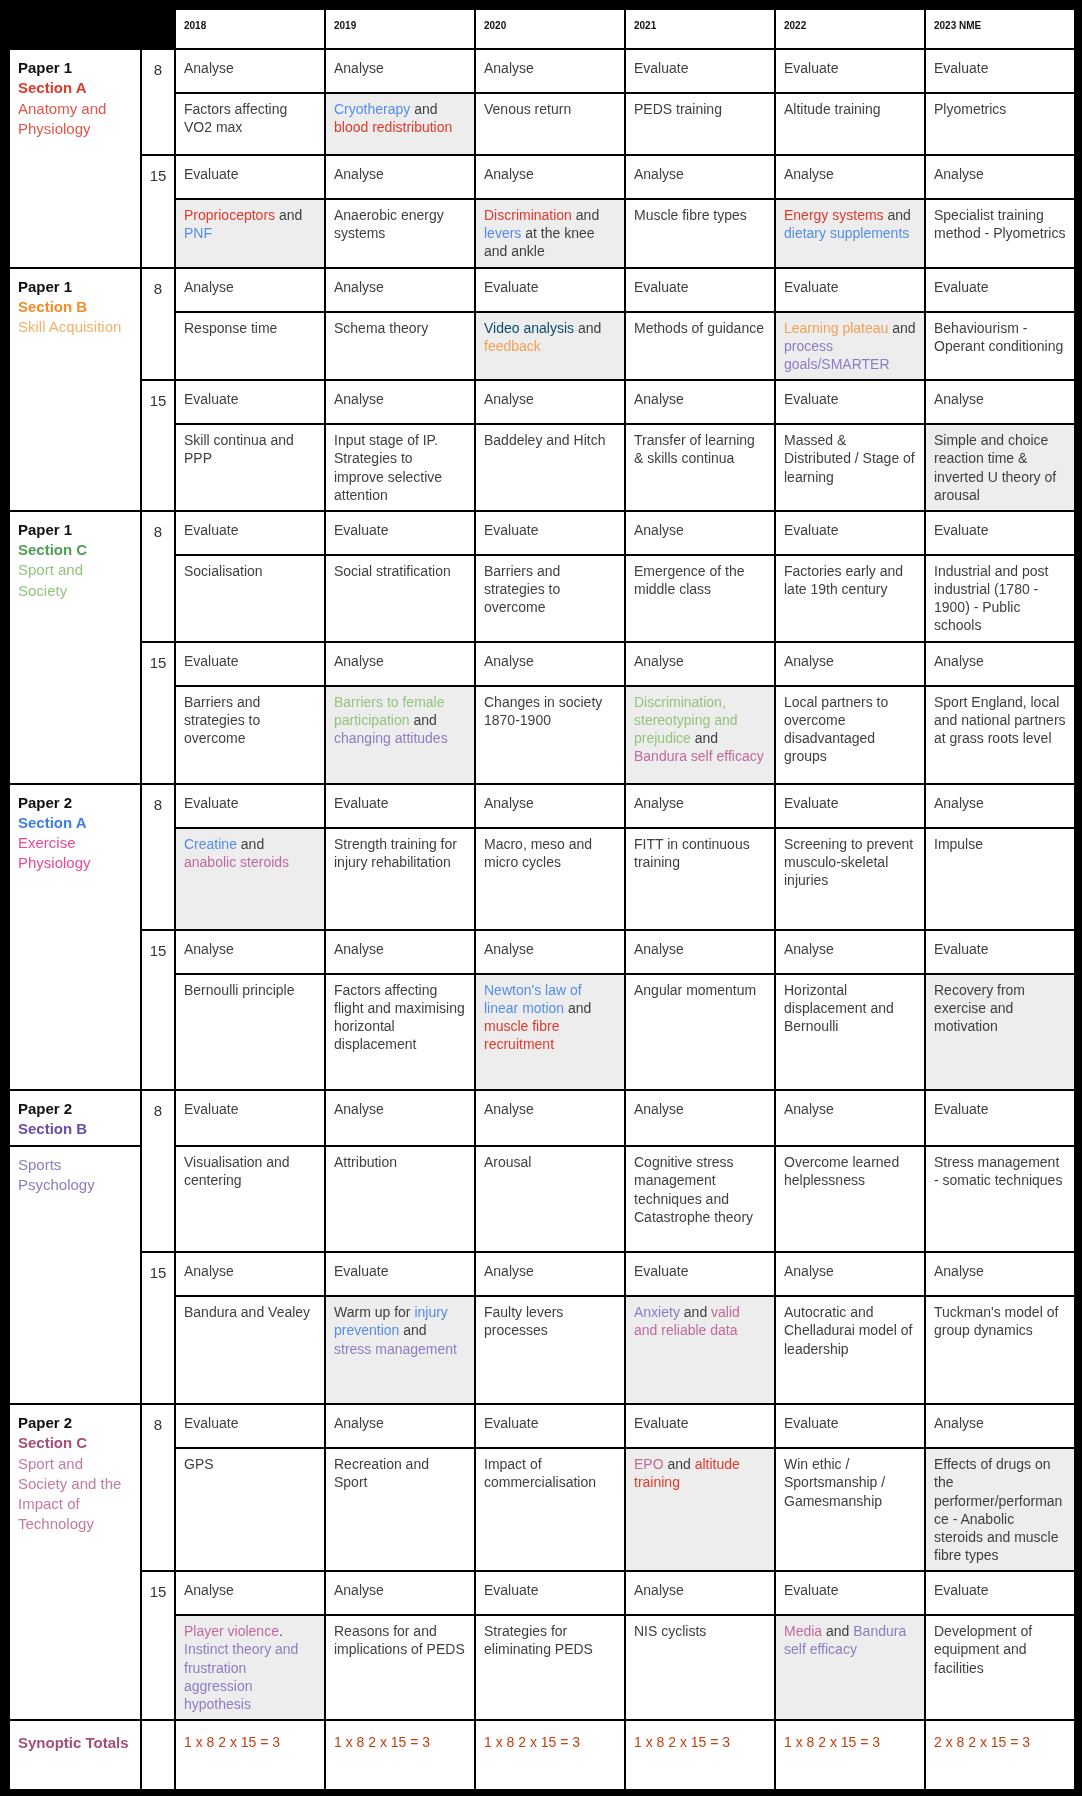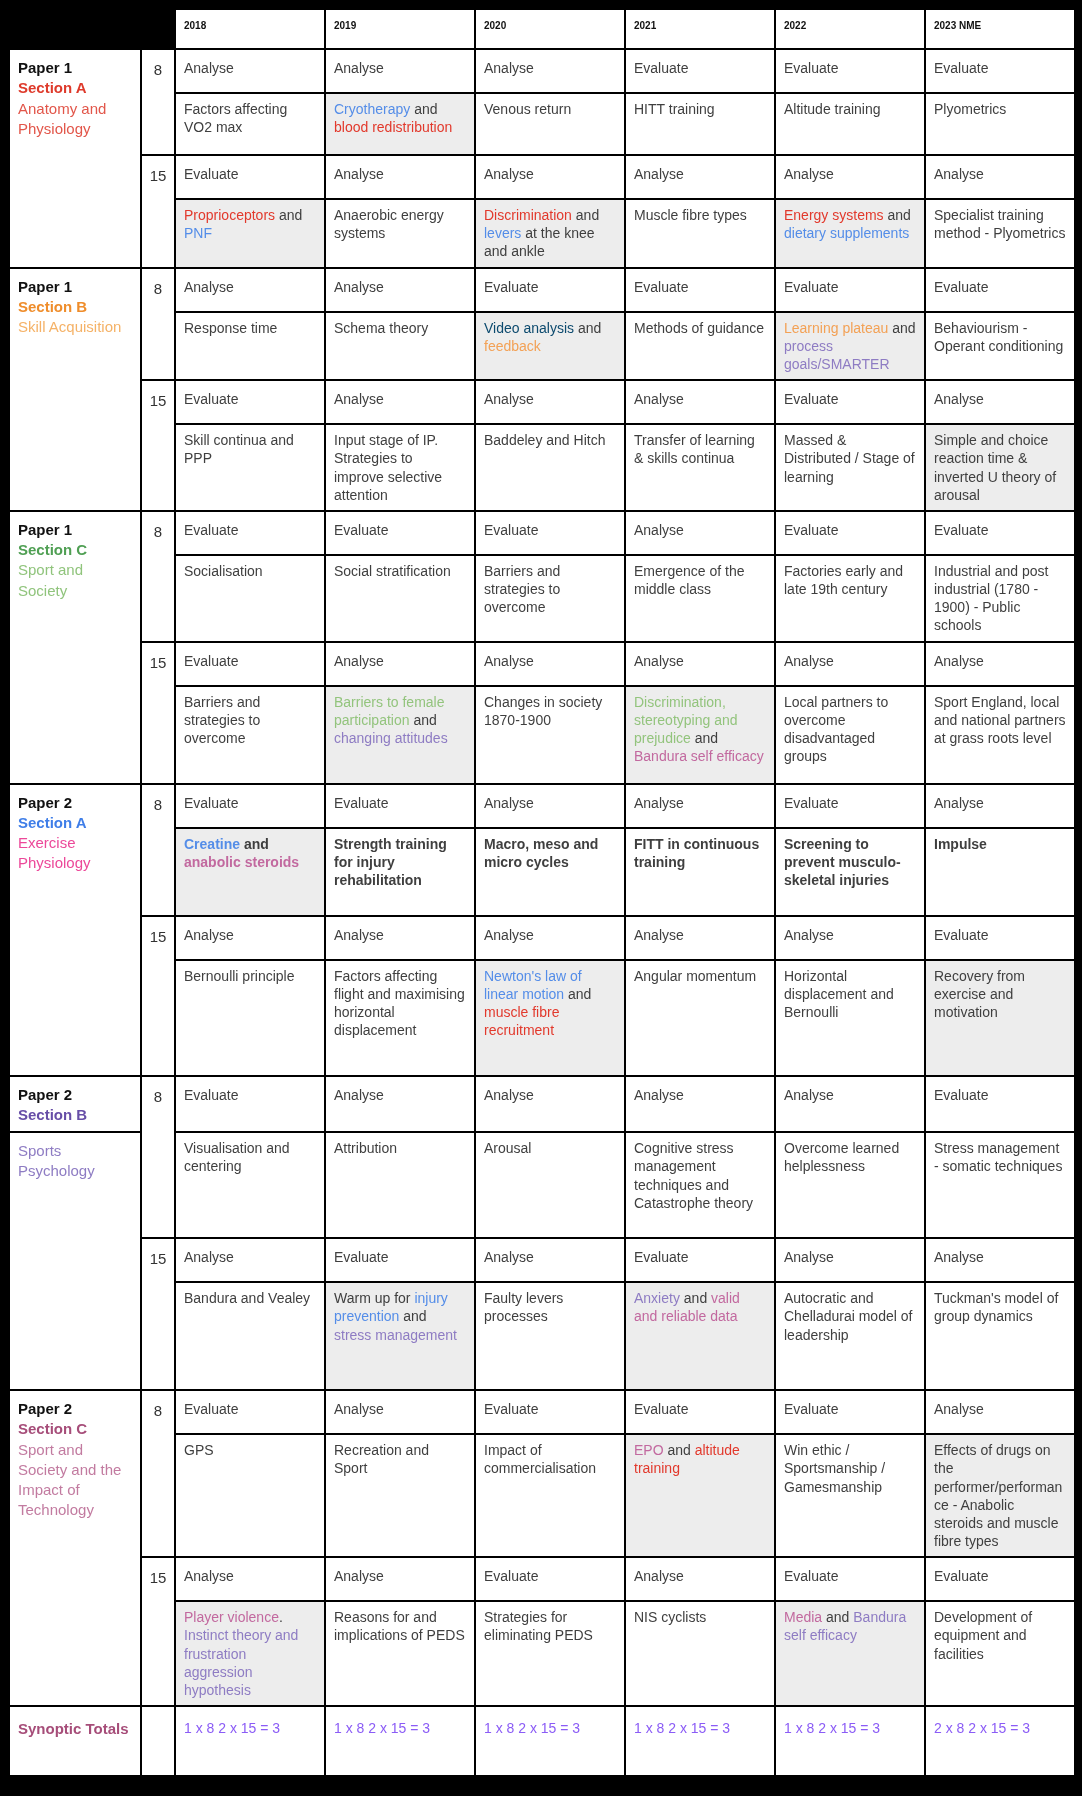--- a/index.html
+++ b/index.html
@@ -17,21 +17,21 @@
   }
   td.void{background:#000;border-color:#000;}
   td.yhead{font-weight:700;color:#111;font-size:10px;padding-top:9px;}
   td.labelcell{padding-top:8px;font-size:15px;line-height:1.35;}
   td.labelcell .lbl-paper{font-weight:700;color:#111;}
   td.labelcell .lbl-section{font-weight:700;}
   td.markcell{text-align:center;padding:10px 2px 2px 2px;font-size:15px;color:#333;}
   td.cmd{padding-top:9px;}
   td.grey{background:#ededed;}
   td.totlabel{font-weight:700;font-size:15px;padding-top:12px;}
-  td.totval{padding-top:12px;font-size:14px;color:#8b5cf6;}
+  td.totval{padding-top:12px;font-size:14px;color:#c2410c;}
   tr.totals td{height:50px;}
   .c-blue{color:#548de8;}
   .c-red{color:#e2392c;}
   .c-orange{color:#f3a155;}
   .c-purple{color:#8e7cc3;}
   .c-green{color:#93c47d;}
   .c-pink{color:#c2699f;}
   .c-plum{color:#0c4a6e;}
   .footer{
     margin:24px 0 0 12px;font-size:15px;line-height:1.75;
@@ -75,21 +75,21 @@
         <td class="cmd">Analyse</td>
         <td class="cmd">Analyse</td>
         <td class="cmd">Evaluate</td>
         <td class="cmd">Evaluate</td>
         <td class="cmd">Evaluate</td>
       </tr>
       <tr style="height: 62px;">
         <td class="topic">Factors affecting VO2 max</td>
         <td class="topic grey"><span class="c-blue">Cryotherapy</span><span> and </span><span class="c-red">blood redistribution</span></td>
         <td class="topic">Venous return</td>
-        <td class="topic">HITT training</td>
+        <td class="topic">PEDS training</td>
         <td class="topic">Altitude training</td>
         <td class="topic">Plyometrics</td>
       </tr>
       <tr style="height: 44px;">
         <td class="markcell" rowspan="2">15</td>
         <td class="cmd">Evaluate</td>
         <td class="cmd">Analyse</td>
         <td class="cmd">Analyse</td>
         <td class="cmd">Analyse</td>
         <td class="cmd">Analyse</td>
@@ -188,21 +188,21 @@
           <div class="lbl-topic" style="color: #ec4899;">Exercise Physiology</div>
         </td>
         <td class="markcell" rowspan="2">8</td>
         <td class="cmd">Evaluate</td>
         <td class="cmd">Evaluate</td>
         <td class="cmd">Analyse</td>
         <td class="cmd">Analyse</td>
         <td class="cmd">Evaluate</td>
         <td class="cmd">Analyse</td>
       </tr>
-      <tr style="height: 88px; font-weight: bold;">
+      <tr style="height: 102px;">
         <td class="topic grey"><span class="c-blue">Creatine</span><span> and </span><span class="c-pink">anabolic steroids</span></td>
         <td class="topic">Strength training for injury rehabilitation</td>
         <td class="topic">Macro, meso and micro cycles</td>
         <td class="topic">FITT in continuous training</td>
         <td class="topic">Screening to prevent musculo-skeletal injuries</td>
         <td class="topic">Impulse</td>
       </tr>
       <tr style="height: 44px;">
         <td class="markcell" rowspan="2">15</td>
         <td class="cmd">Analyse</td>

